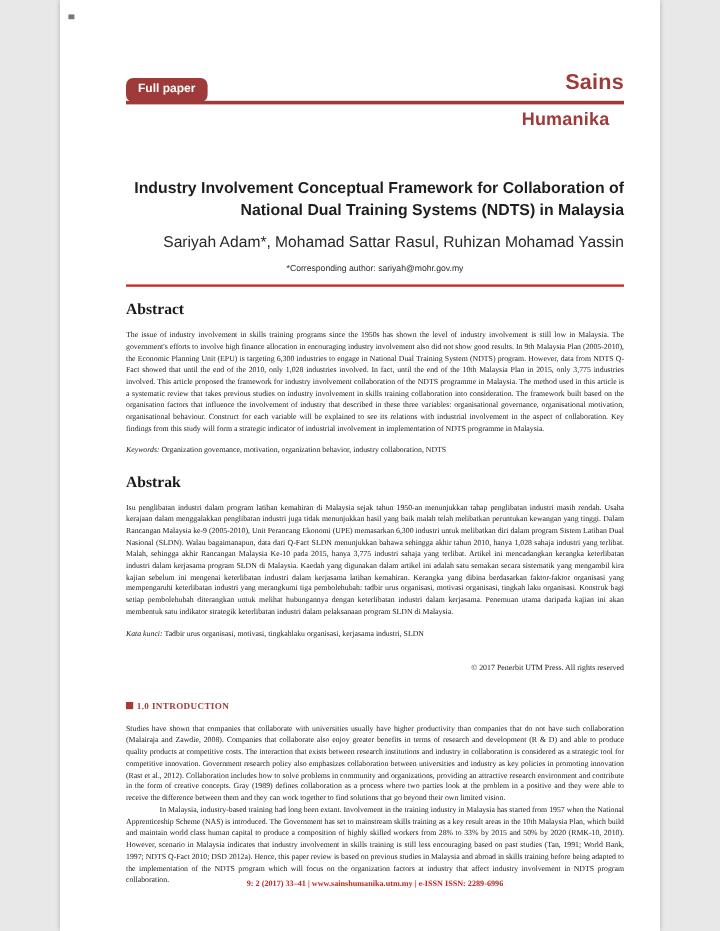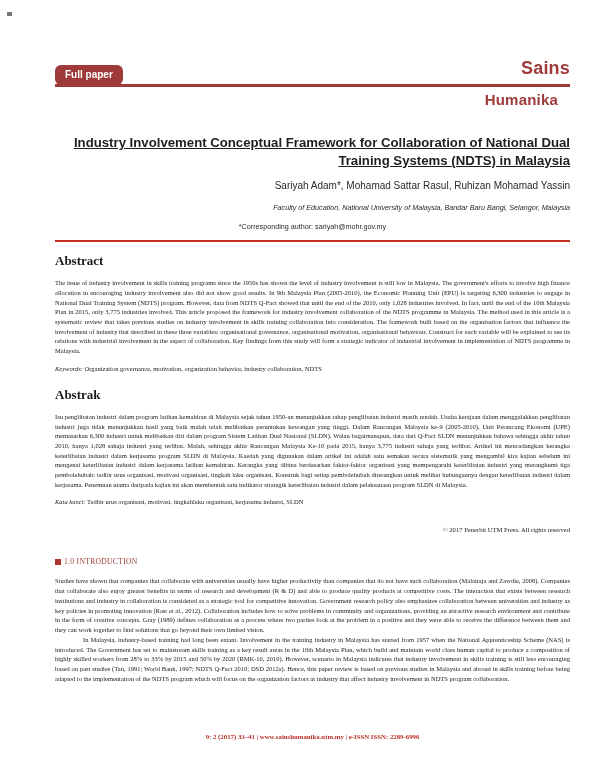--- a/index.html
+++ b/index.html
@@ -1,19 +1,19 @@
 <!DOCTYPE html>
 <html><head>
 <meta charset="utf-8">
 <style>
   * { margin: 0; padding: 0; box-sizing: border-box; }
   html, body { background: #e8e8e8; }
   .page {
     position: relative;
-    width: 600px;
+    width: 500px;
     height: 776px;
     margin: 0 auto;
     background: #ffffff;
     font-family: "Liberation Serif", serif;
     color: #1a1a1a;
     overflow: hidden;
     box-shadow: 0 0 4px rgba(0,0,0,.25);
   }
   .content {
     position: absolute;
@@ -28,31 +28,30 @@
     background: #9e3a3a; color: #ffffff;
     font-size: 10px; font-weight: bold;
     padding: 4px 10px 5px 10px;
     border-radius: 6px;
   }
   .mast-line { position: absolute; left: 0; right: 0; top: 27px; height: 3px; background: #9e3a3a; }
   .journal-top { position: absolute; right: 0; top: 1px; font-size: 18px; font-weight: bold; color: #9e3a3a; letter-spacing: .2px; }
   .journal-bottom { position: absolute; right: 12px; top: 34px; font-size: 15px; font-weight: bold; color: #9e3a3a; letter-spacing: .2px; }
   
   .title {
-    margin-top: 22px;
+    margin-top: 36px;
     font-family: "Liberation Sans", sans-serif;
     font-size: 13.2px; line-height: 17.6px; font-weight: bold;
     text-align: right; color: #1f1f1f;
     padding-left: 4px;
-    text-decoration: underline;
   }
   .authors {
     margin-top: 11px;
     font-family: "Liberation Sans", sans-serif;
-    font-size: 10px; text-align: right; color: #2a2a2a;
+    font-size: 13px; text-align: right; color: #2a2a2a;
   }
   .affiliation {
     margin-top: 12px;
     font-family: "Liberation Sans", sans-serif;
     font-size: 7.2px; font-style: italic; text-align: right; color: #2a2a2a;
   }
   .corresponding {
     margin-top: 10px;
     font-family: "Liberation Sans", sans-serif;
     font-size: 7.2px; text-align: center; color: #2a2a2a;
@@ -61,21 +60,21 @@
   
   .abs-heading { margin-top: 11px; font-size: 13px; font-weight: bold; }
   .abs-text { margin-top: 9px; font-size: 6.5px; line-height: 9.7px; text-align: justify; }
   .kw-line { margin-top: 9px; font-size: 6.5px; }
   .kw-label { font-style: italic; }
   .abstrak-heading { margin-top: 15px; font-size: 13px; font-weight: bold; }
   .copyright { margin-top: 21px; font-size: 6.6px; text-align: right; }
   
   .section-heading {
     margin-top: 24px;
-    font-size: 7.6px; font-weight: normal; color: #9e3a3a; letter-spacing: .3px;
+    font-size: 7.6px; font-weight: bold; color: #9e3a3a; letter-spacing: .3px;
   }
   .section-marker {
     display: inline-block; width: 6px; height: 6px;
     background: #b03430; margin-right: 3px; vertical-align: -0.5px;
   }
   .body-par { margin-top: 10px; font-size: 6.5px; line-height: 9.75px; text-align: justify; }
   .body-par + .body-par { margin-top: 0; }
   .indent { text-indent: 28px; }
   
   .footer {
@@ -97,21 +96,20 @@
       <div class="badge">Full paper</div>
       <div class="mast-line"></div>
       <div class="journal-top">Sains</div>
       <div class="journal-bottom">Humanika</div>
     </div>
 
     <h1 class="title">Industry Involvement Conceptual Framework for Collaboration of National Dual Training Systems (NDTS) in Malaysia</h1>
 
     <div class="authors">Sariyah Adam*, Mohamad Sattar Rasul, Ruhizan Mohamad Yassin</div>
 
-    <div class="affiliation">Faculty of Education, National University of Malaysia, Bandar Baru Bangi, Selangor, Malaysia</div>
 
     <div class="corresponding">*Corresponding author: sariyah@mohr.gov.my</div>
 
     <div class="red-rule"></div>
 
     <div class="abs-heading">Abstract</div>
     <p class="abs-text">The issue of industry involvement in skills training programs since the 1950s has shown the level of industry involvement is still low in Malaysia. The government's efforts to involve high finance allocation in encouraging industry involvement also did not show good results. In 9th Malaysia Plan (2005-2010), the Economic Planning Unit (EPU) is targeting 6,300 industries to engage in National Dual Training System (NDTS) program. However, data from NDTS Q-Fact showed that until the end of the 2010, only 1,028 industries involved. In fact, until the end of the 10th Malaysia Plan in 2015, only 3,775 industries involved. This article proposed the framework for industry involvement collaboration of the NDTS programme in Malaysia. The method used in this article is a systematic review that takes previous studies on industry involvement in skills training collaboration into consideration. The framework built based on the organisation factors that influence the involvement of industry that described in these three variables: organisational governance, organisational motivation, organisational behaviour. Construct for each variable will be explained to see its relations with industrial involvement in the aspect of collaboration. Key findings from this study will form a strategic indicator of industrial involvement in implementation of NDTS programme in Malaysia.</p>
 
     <p class="kw-line"><span class="kw-label">Keywords:</span><span> Organization governance, motivation, organization behavior, industry collaboration, NDTS</span></p>
 

